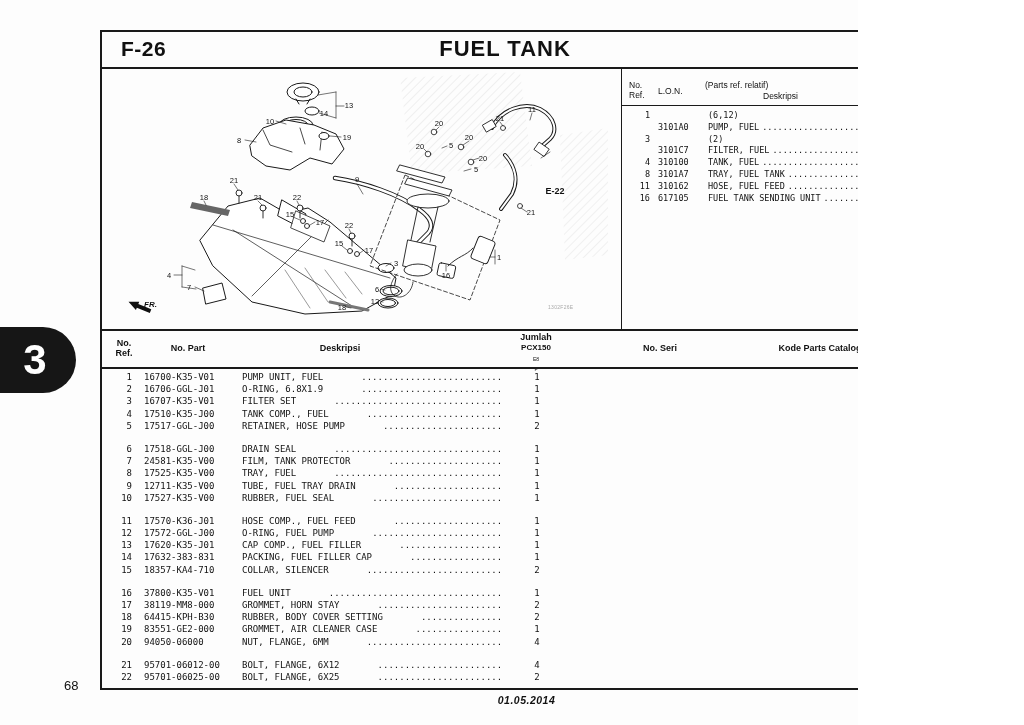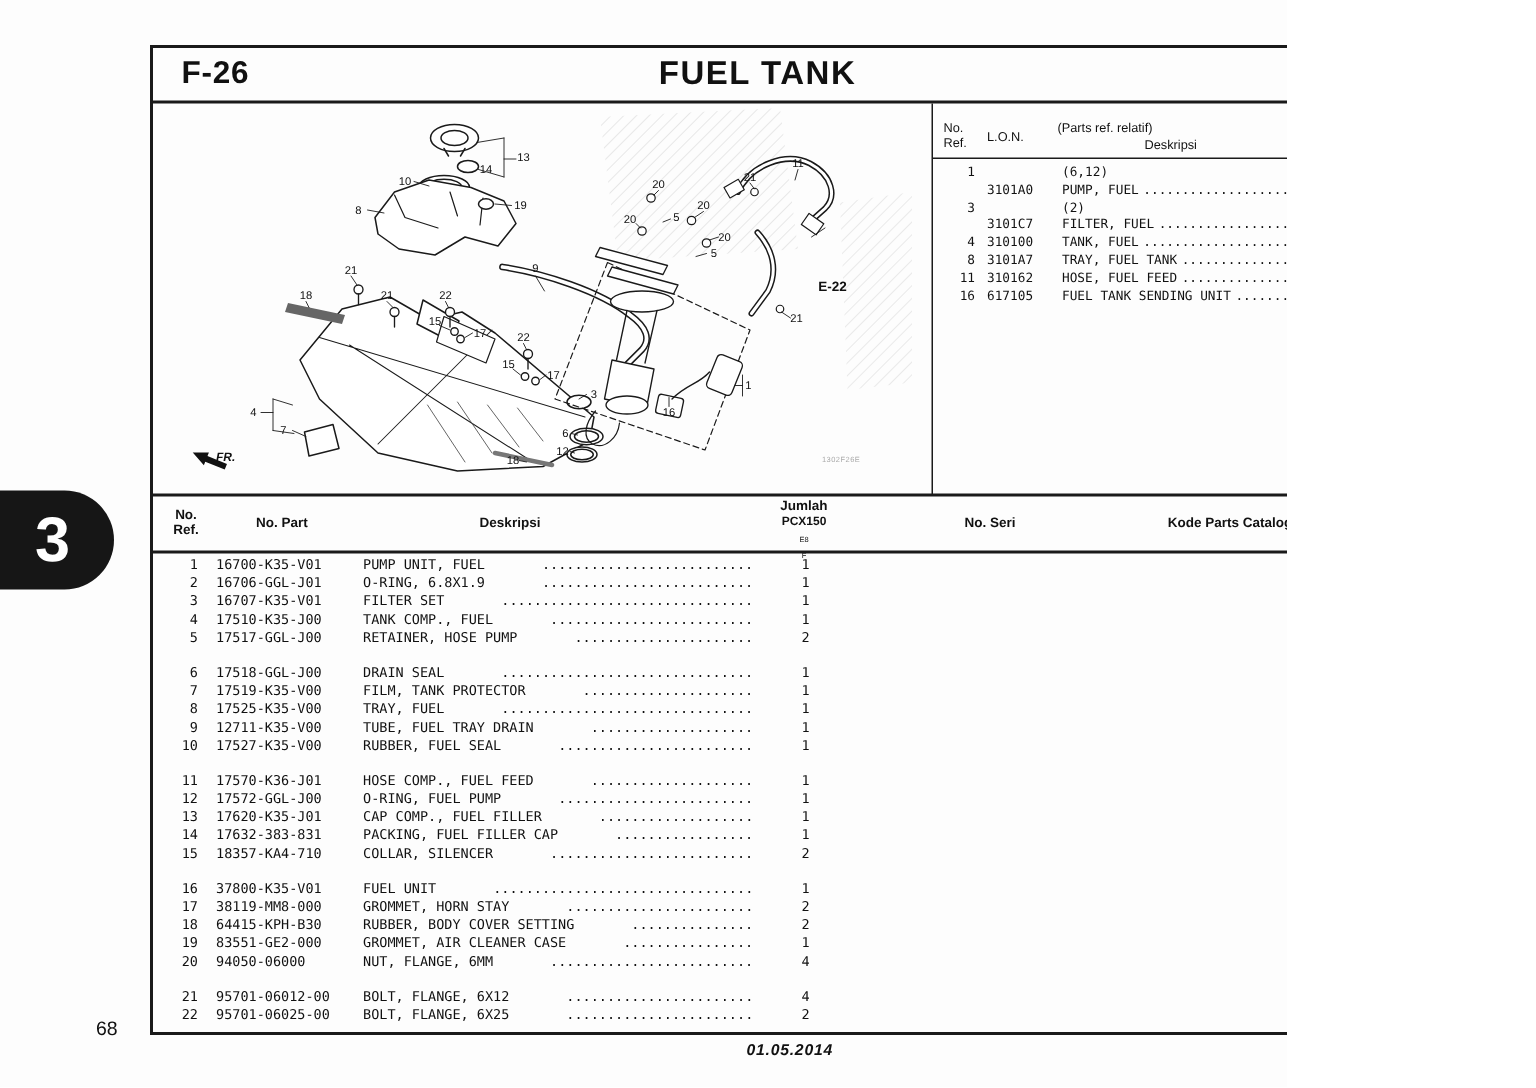--- a/index.html
+++ b/index.html
@@ -376,21 +376,21 @@
           <span class="ref">6</span>
           <span class="part">17518-GGL-J00</span>
           <span class="desc-wrap">
             <span class="">DRAIN SEAL</span>
             <span class="dots">................................................................................................................................................................</span>
           </span>
           <span class="qty">1</span>
         </div>
         <div class="prow">
           <span class="ref">7</span>
-          <span class="part">17519-K35-V00</span>
+          <span class="part">24581-K35-V00</span>
           <span class="desc-wrap">
             <span class="">FILM, TANK PROTECTOR</span>
             <span class="dots">................................................................................................................................................................</span>
           </span>
           <span class="qty">1</span>
         </div>
         <div class="prow">
           <span class="ref">8</span>
           <span class="part">17525-K35-V00</span>
           <span class="desc-wrap">

